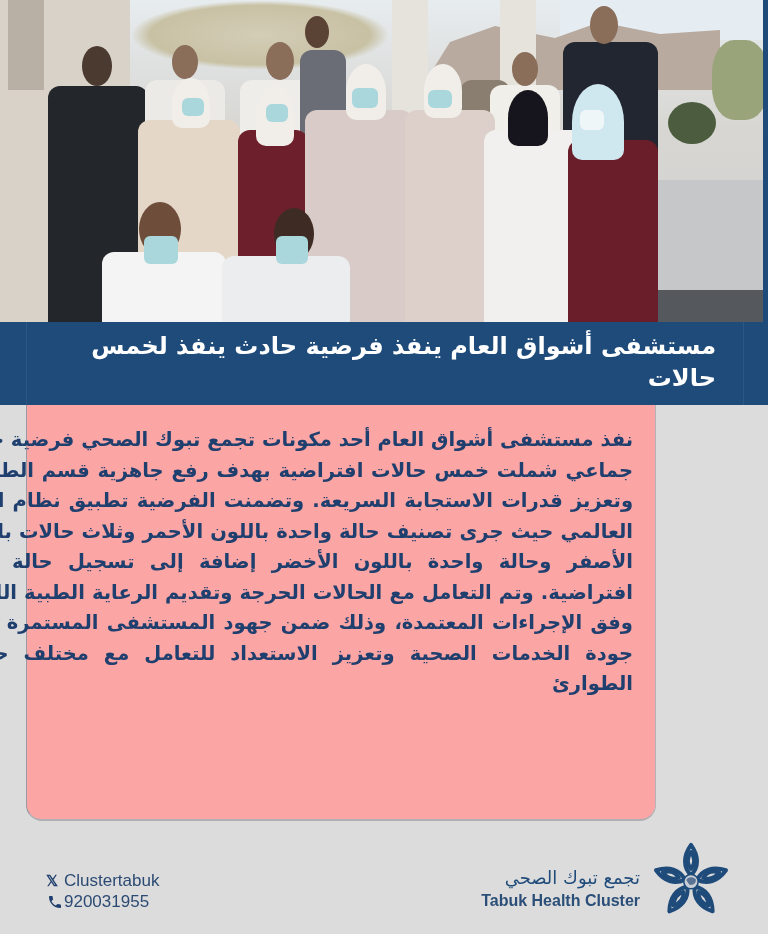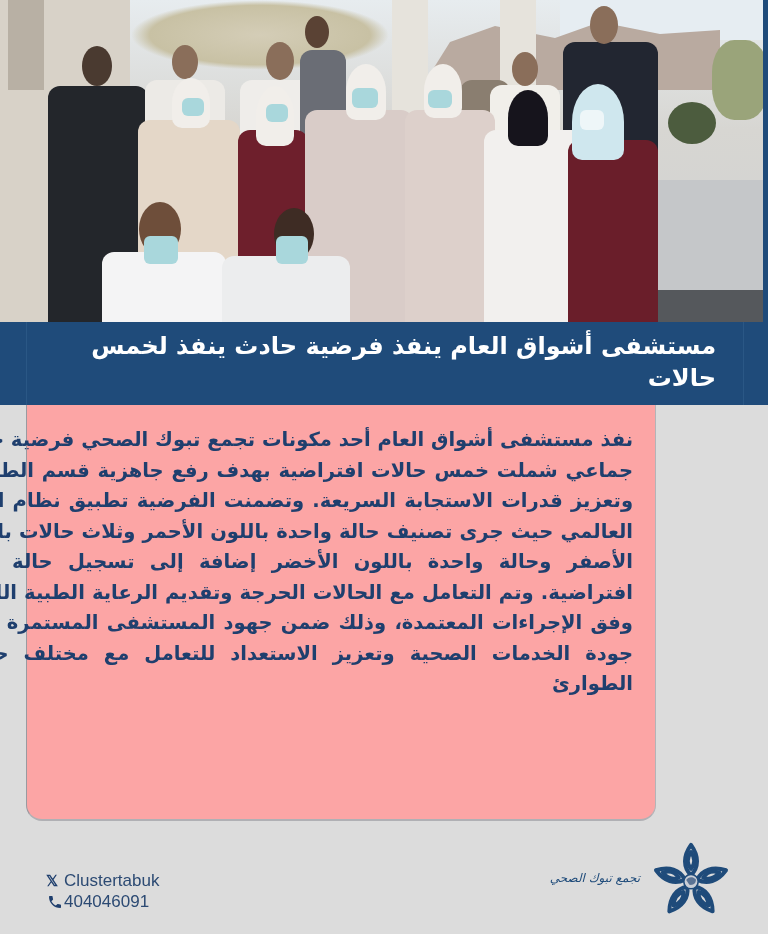--- a/index.html
+++ b/index.html
@@ -65,21 +65,21 @@
     color: #1f3f6e; font-size: 19.5px; line-height: 30.5px; font-weight: bold;
     font-family: "DejaVu Sans", sans-serif;
   }
 
   .contact { position: absolute; left: 46px; top: 870px; color: #2c4a73; }
   .contact .row { display: flex; align-items: center; height: 21px; font-family: "Liberation Sans", sans-serif; font-size: 17px; }
   .contact .icon { width: 18px; display: inline-block; font-weight: bold; font-size: 15px; color: #1f3f6e; }
   .contact .phone-icon { width: 18px; height: 16px; display: inline-block; }
 
   .logo-text { position: absolute; left: 470px; top: 866px; width: 170px; text-align: right; color: #1f4b7a; }
-  .logo-text .ar { direction: rtl; font-size: 12px; line-height: 24px; font-family: "DejaVu Sans", sans-serif; font-style: italic; }
+  .logo-text .ar { direction: rtl; font-size: 18px; line-height: 24px; font-family: "DejaVu Sans", sans-serif; }
   .logo-text .en { font-family: "Liberation Sans", sans-serif; font-weight: bold; font-size: 16px; line-height: 22px; color: #2b4f78; text-align: right; }
   .logo-mark { position: absolute; left: 650px; top: 840px; width: 82px; height: 80px; }
 </style>
 </head>
 <body>
 
 <div class="photo" title="Group photo of hospital staff in medical gowns and masks after emergency drill">
   <div class="sky"></div>
   <div class="mountain"></div>
   <div class="building-left">
@@ -147,26 +147,27 @@
 
 <div class="contact">
   <div class="row">
     <span class="icon">𝕏</span>
     <span>Clustertabuk</span>
   </div>
   <div class="row">
     <svg class="phone-icon" viewBox="0 0 24 24" width="16" height="16">
       <path fill="#1f3f6e" d="M6.6 10.8c1.4 2.8 3.8 5.1 6.6 6.6l2.2-2.2c.3-.3.7-.4 1-.2 1.1.4 2.3.6 3.6.6.6 0 1 .4 1 1V20c0 .6-.4 1-1 1C10.6 21 3 13.4 3 4c0-.6.4-1 1-1h3.5c.6 0 1 .4 1 1 0 1.3.2 2.5.6 3.6.1.3 0 .7-.2 1L6.6 10.8z"></path>
     </svg>
-    <span>404046091</span>
+    <span>920031955</span>
   </div>
 </div>
 
 <div class="logo-text">
   <div class="ar">تجمع تبوك الصحي</div>
+  <div class="en">Tabuk Health Cluster</div>
 </div>
 
 <svg class="logo-mark" viewBox="0 0 100 100">
   <g fill="none" stroke="#1f4b7a" stroke-width="5" stroke-linejoin="round">
     <g id="petal">
       <path d="M50 44 C40 34 40 20 50 6 C60 20 60 34 50 44 Z"></path>
       <path d="M50 36 C45 30 45 22 50 15 C55 22 55 30 50 36 Z"></path>
     </g>
     <use href="#petal" transform="rotate(72 50 52)"></use>
     <use href="#petal" transform="rotate(144 50 52)"></use>

